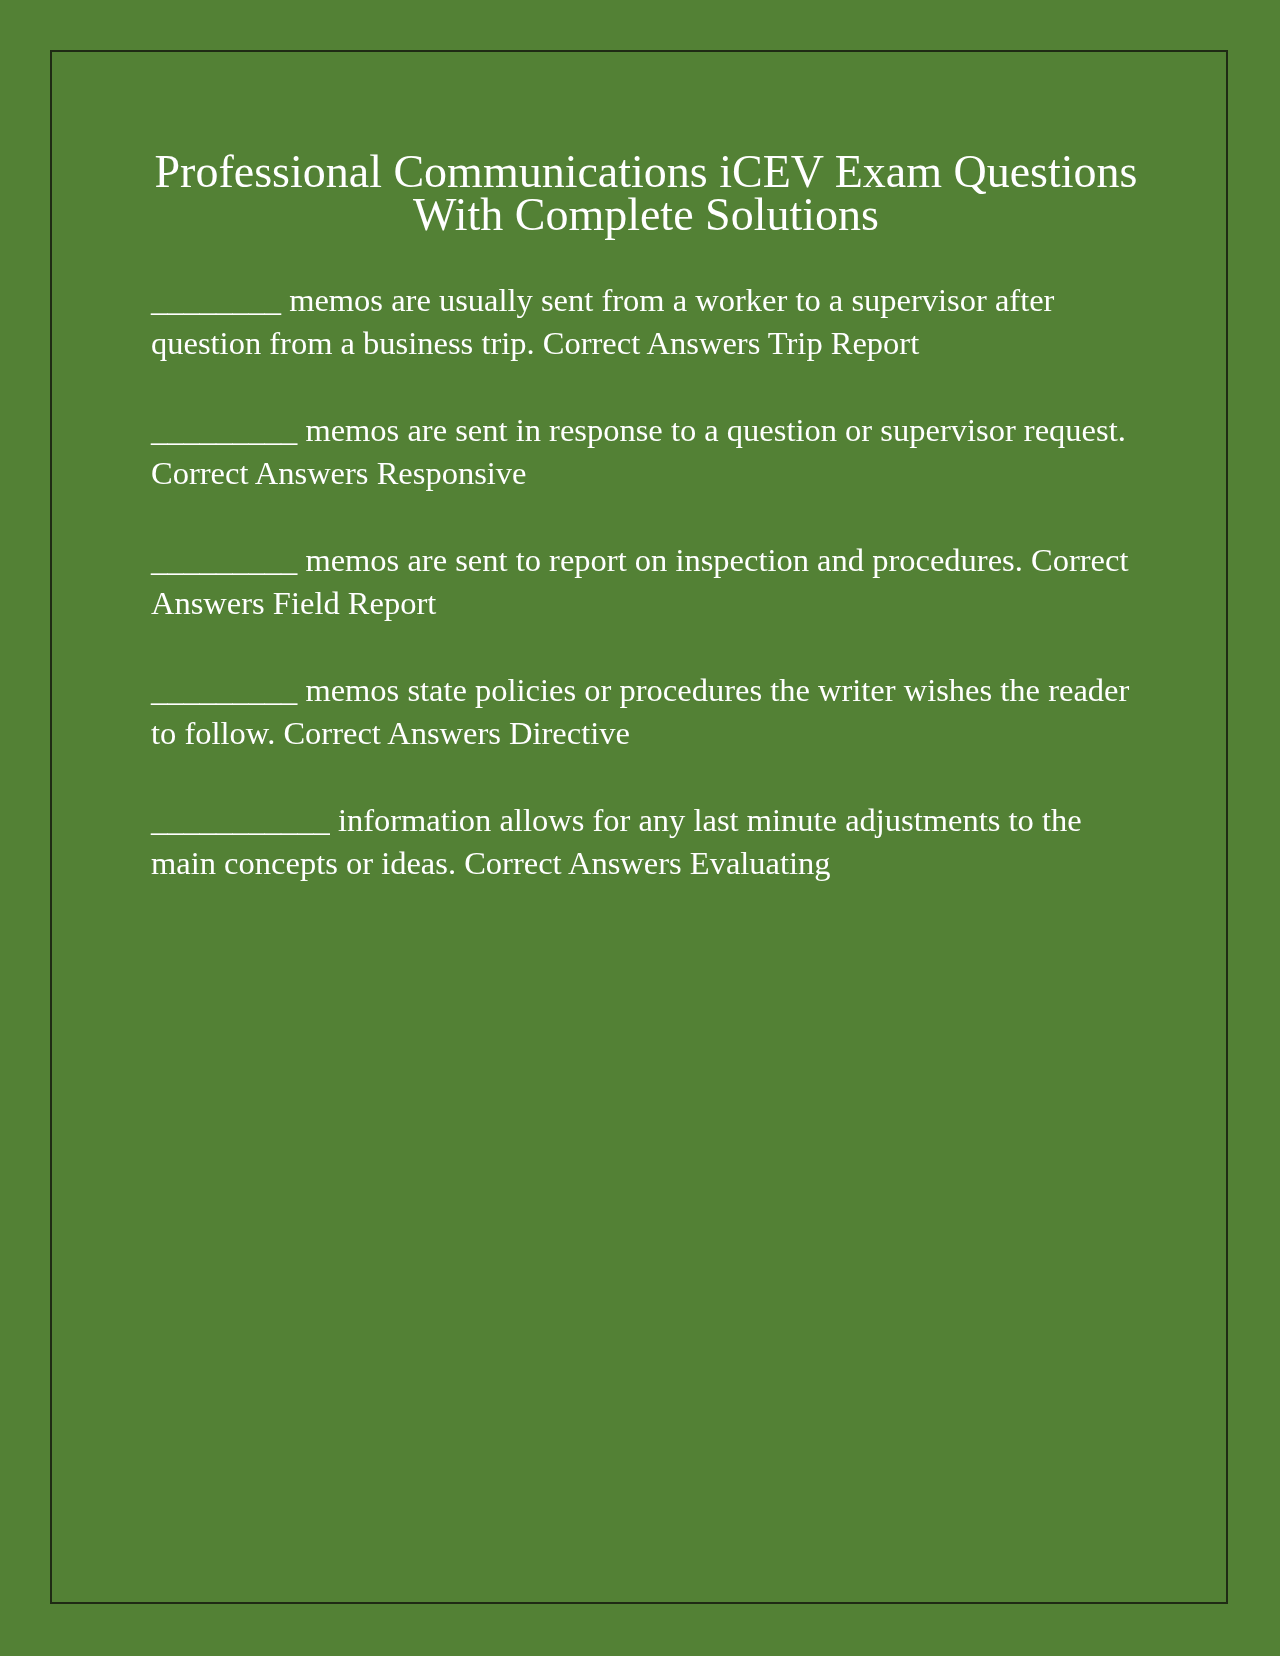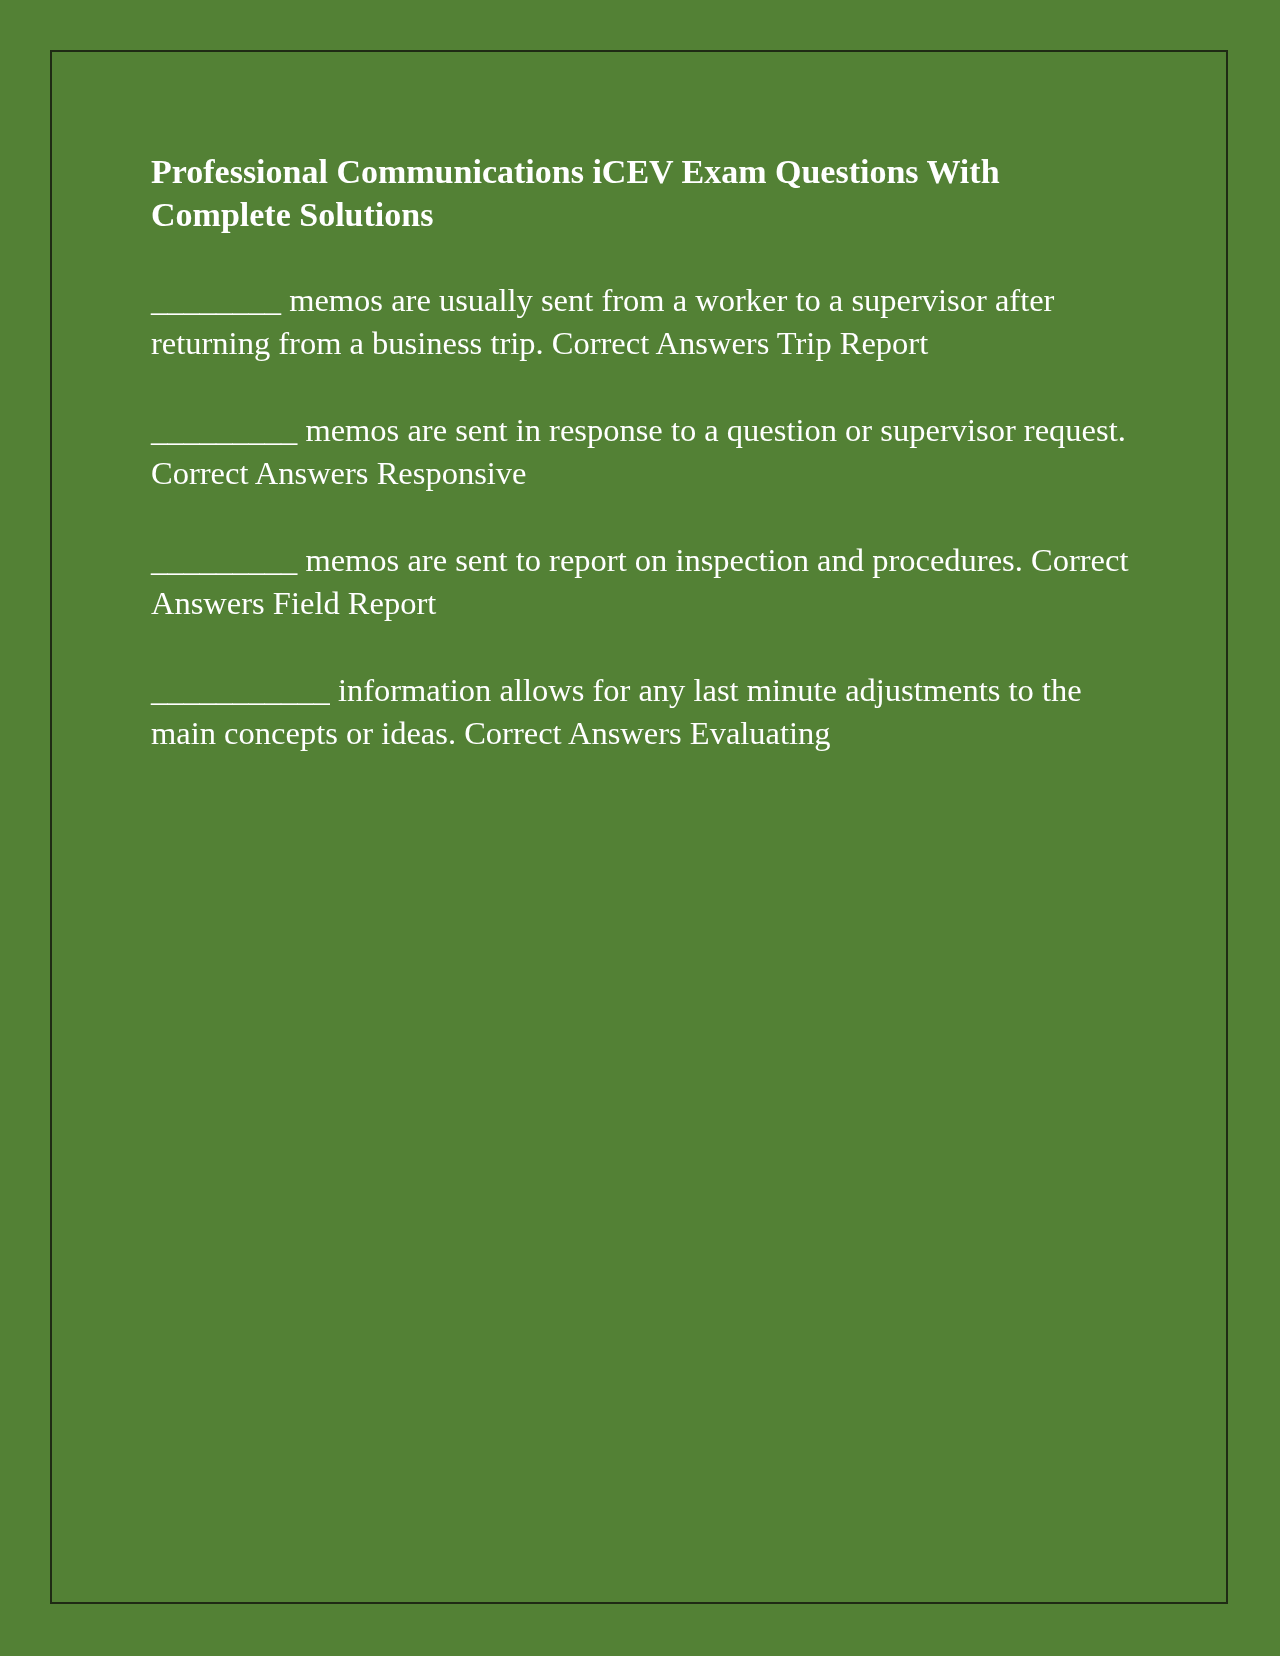--- a/index.html
+++ b/index.html
@@ -17,35 +17,37 @@
     width: 1178px; height: 1554px;
     border: 2px solid #1f2a14;
     box-sizing: border-box;
   }
   .content {
     position: absolute;
     left: 151px; top: 150px;
     width: 990px;
   }
   .title {
-    font-weight: bold;
-    font-size: 34px;
+    font-weight: normal;
+    font-size: 46px;
     line-height: 43px;
     margin: 0 0 43px 0;
+    text-align: center;
   }
   .qa {
     font-size: 32.5px;
     line-height: 43.3px;
     margin: 0 0 43.3px 0;
   }
 </style>
 </head>
 <body>
 
 <div class="frame"></div>
 
 <div class="content">
   <div class="title">Professional Communications iCEV Exam Questions With Complete Solutions</div>
-  <p class="qa">________ memos are usually sent from a worker to a supervisor after returning from a business trip.  Correct Answers  Trip Report</p>
+  <p class="qa">________ memos are usually sent from a worker to a supervisor after question from a business trip.  Correct Answers  Trip Report</p>
   <p class="qa">_________ memos are sent in response to a question or supervisor request.  Correct Answers  Responsive</p>
   <p class="qa">_________ memos are sent to report on inspection and procedures.  Correct Answers  Field Report</p>
+  <p class="qa">_________ memos state policies or procedures the writer wishes the reader to follow.  Correct Answers  Directive</p>
   <p class="qa">___________ information allows for any last minute adjustments to the main concepts or ideas.  Correct Answers  Evaluating</p>
 </div>
 
 </body></html>

